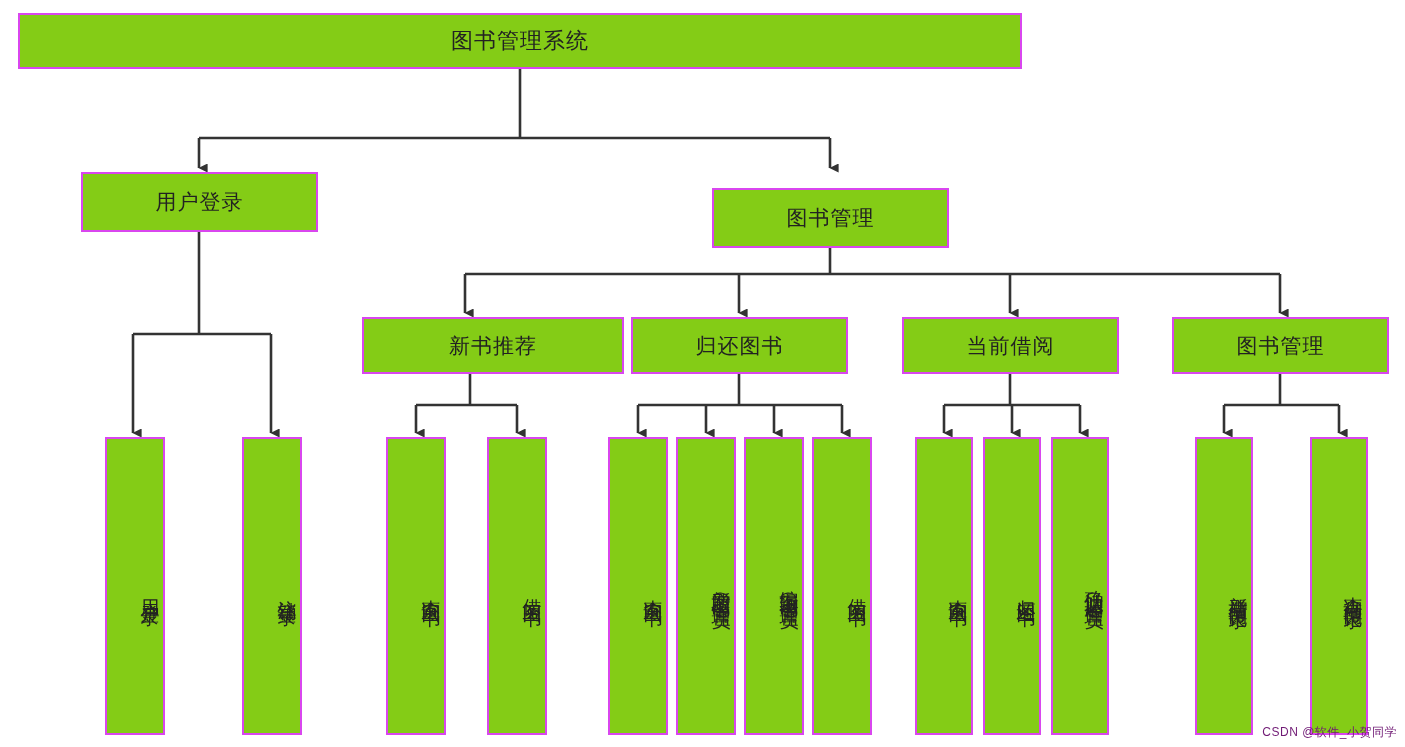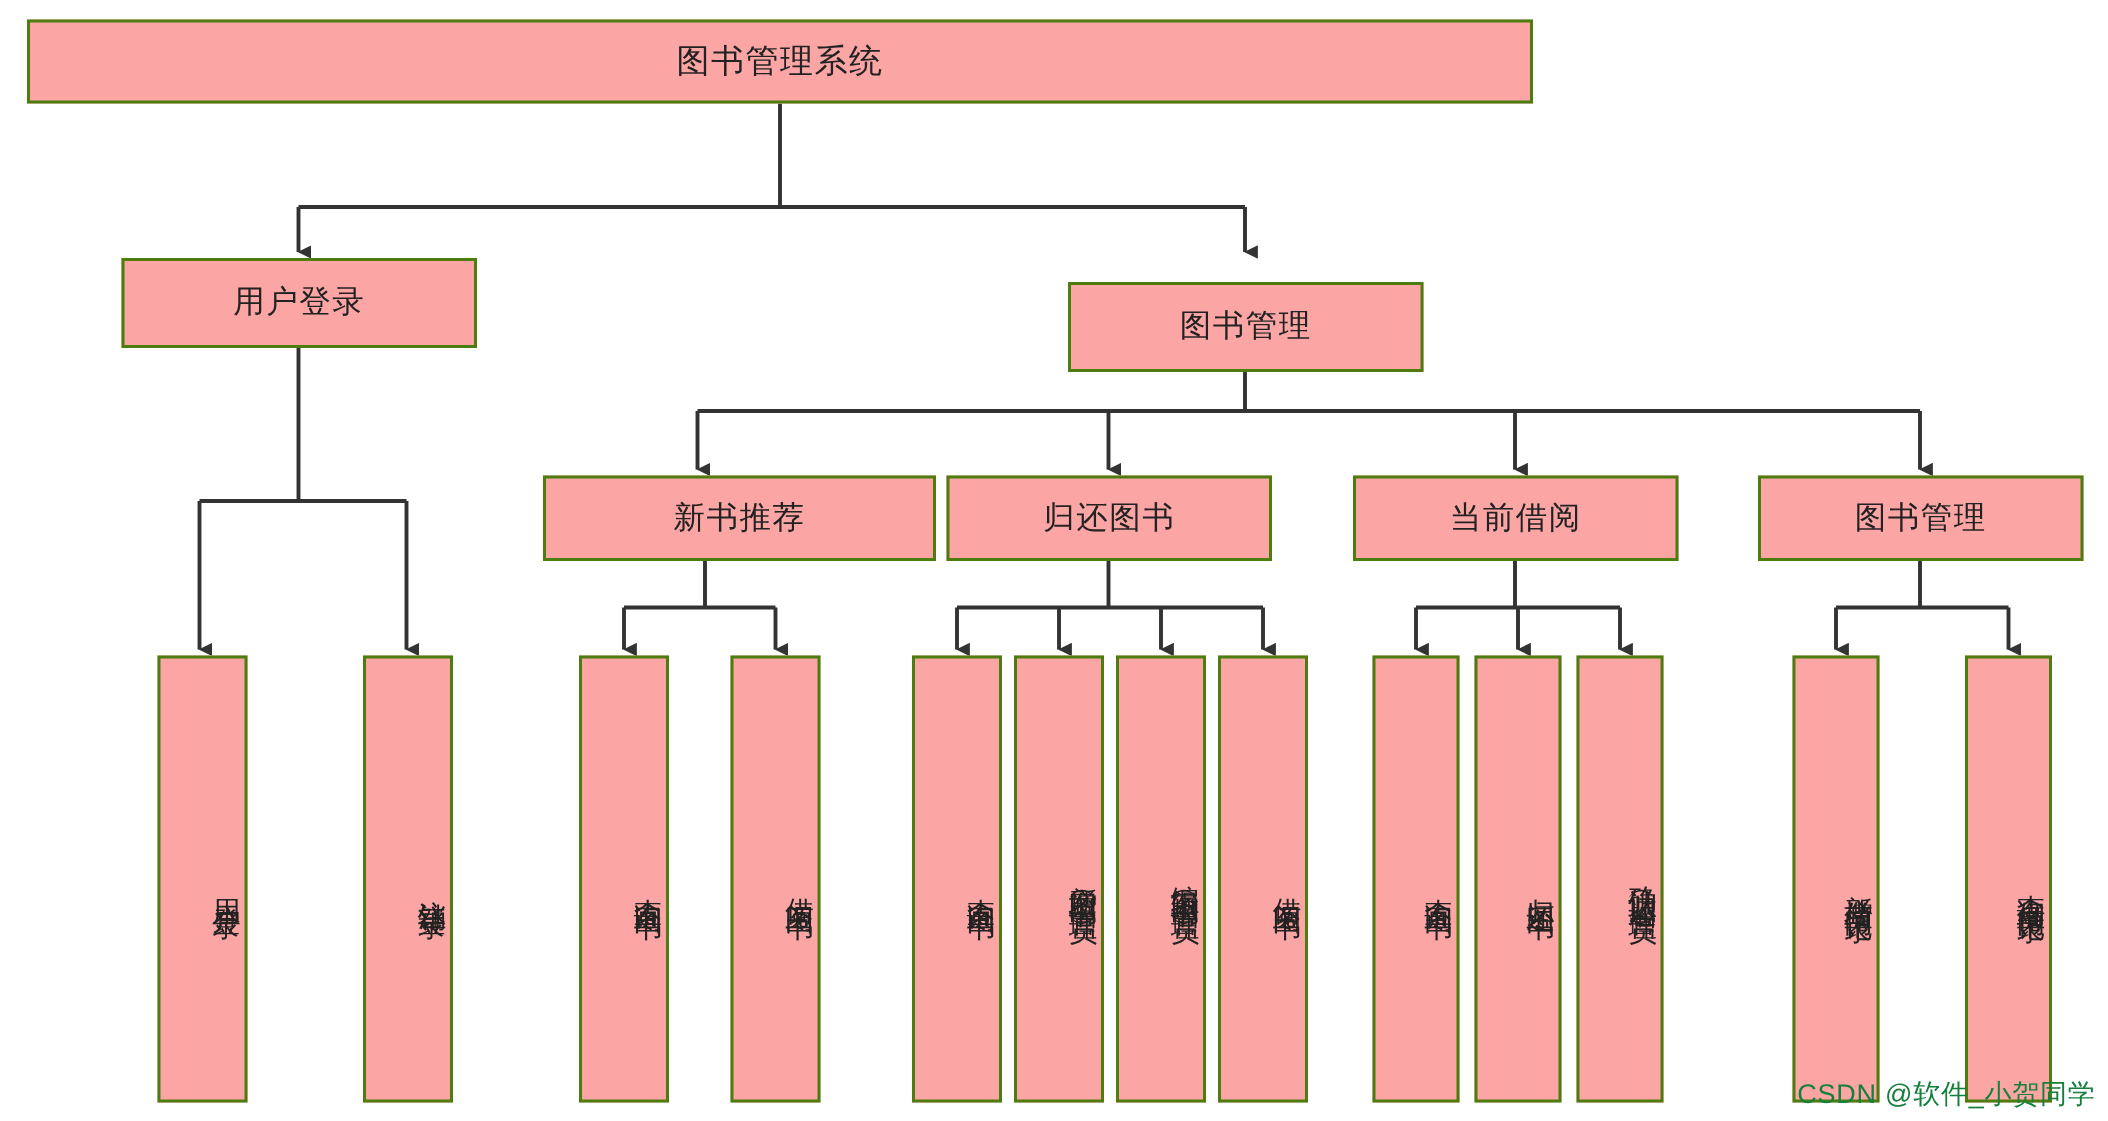--- a/index.html
+++ b/index.html
@@ -18,22 +18,22 @@
     overflow: hidden;
   }
   #diagram-svg {
     position: absolute;
     left: 0;
     top: 0;
   }
   .node-box {
     position: absolute;
     box-sizing: border-box;
-    background: #fca5a5;
-    border: 2px solid #4d7c0f;
+    background: #84cc16;
+    border: 2px solid #d946ef;
     display: flex;
     align-items: center;
     justify-content: center;
     color: #222222;
   }
   .node-h {
     font-size: 21px;
     line-height: 1.2;
     letter-spacing: 1px;
     white-space: nowrap;
@@ -52,22 +52,22 @@
     padding-top: 8px;
     white-space: nowrap;
   }
   .node-v.tall-pad {
     padding-top: 4px;
   }
   .watermark {
     position: absolute;
     right: 8px;
     bottom: 6px;
-    font-size: 18px;
-    color: #15803d;
+    font-size: 12px;
+    color: #701a75;
     letter-spacing: 0.5px;
     white-space: nowrap;
     pointer-events: none;
   }
 </style>
 </head>
 <body>
 
 <div id="diagram-root">
 

